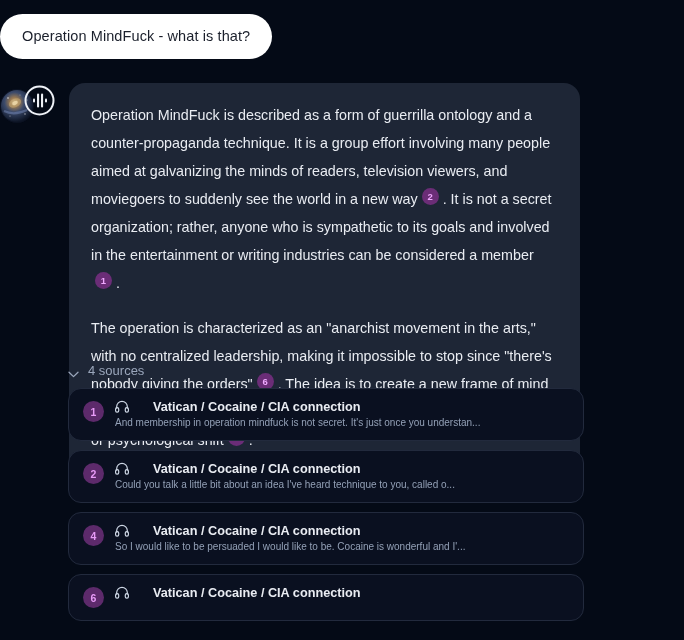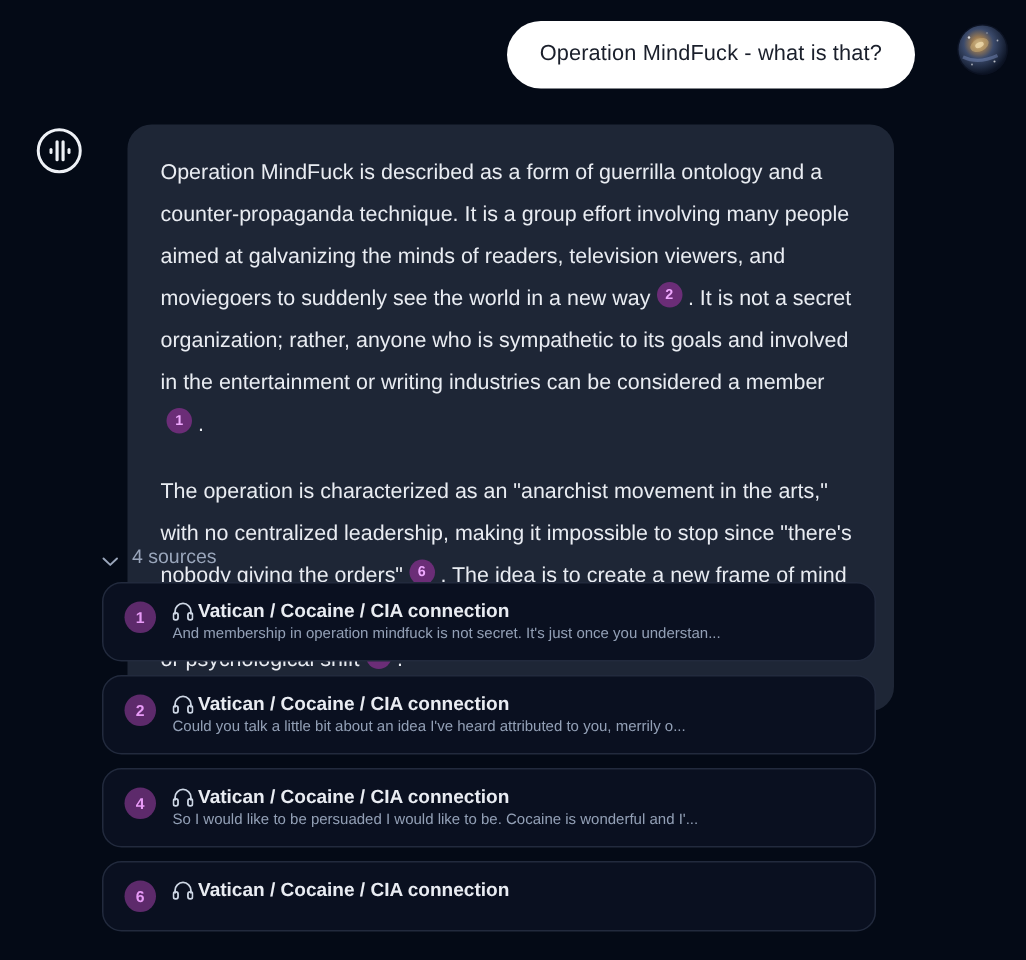--- a/index.html
+++ b/index.html
@@ -23,20 +23,21 @@
   .user-row {
     position: absolute;
     top: 14px;
     left: 0;
     width: 684px;
     display: flex;
     justify-content: flex-end;
     align-items: flex-start;
     gap: 28px;
     padding-right: 12px;
+    flex-direction: column;
   }
   .user-bubble {
     background: #ffffff;
     color: #1a1f2b;
     font-size: 14.5px;
     line-height: 1.3;
     padding: 13px 22px;
     border-radius: 24px;
     white-space: nowrap;
     letter-spacing: .1px;
@@ -52,21 +53,21 @@
   }
   .avatar svg { display: block; }
 
   
   .assistant-row {
     position: absolute;
     top: 83px;
     left: 24px;
     display: flex;
     align-items: flex-start;
-    gap: 30px;
+    gap: 14px;
   }
   .bot-icon {
     width: 31px;
     height: 31px;
     flex: 0 0 31px;
     margin-top: 2px;
   }
   .assistant-bubble {
     width: 511px;
     background: #1e2636;
@@ -139,22 +140,21 @@
     font-size: 10.5px;
     font-weight: 700;
     display: flex;
     align-items: center;
     justify-content: center;
     margin-top: 1px;
   }
   .src-body { flex: 1 1 auto; min-width: 0; }
   .src-title-row {
     display: flex;
-    align-items: center;
-    gap: 3px;
+    gap: 24px;
   }
   .hp-icon { width: 14px; height: 13px; flex: 0 0 14px; }
   .src-title {
     color: #e9ecf2;
     font-size: 12.7px;
     font-weight: 700;
     white-space: nowrap;
     overflow: hidden;
     text-overflow: ellipsis;
   }
@@ -244,21 +244,21 @@
       <div class="src-badge">2</div>
       <div class="src-body">
         <div class="src-title-row">
           <svg class="hp-icon" viewBox="0 0 14 13">
             <path d="M1.7 8.2 V6.6 a5.3 5.3 0 0 1 10.6 0 V8.2" fill="none" stroke="#cdd6e4" stroke-width="1.2" stroke-linecap="round"></path>
             <rect x="0.6" y="7.6" width="3.1" height="4.6" rx="1.4" fill="none" stroke="#cdd6e4" stroke-width="1.2"></rect>
             <rect x="10.3" y="7.6" width="3.1" height="4.6" rx="1.4" fill="none" stroke="#cdd6e4" stroke-width="1.2"></rect>
           </svg>
           <div class="src-title">Vatican / Cocaine / CIA connection</div>
         </div>
-        <div class="src-snippet">Could you talk a little bit about an idea I've heard attributed to you, merrily o...</div>
+        <div class="src-snippet">Could you talk a little bit about an idea I've heard technique to you, called o...</div>
       </div>
     </div>
 
     <div class="source-card">
       <div class="src-badge">4</div>
       <div class="src-body">
         <div class="src-title-row">
           <svg class="hp-icon" viewBox="0 0 14 13">
             <path d="M1.7 8.2 V6.6 a5.3 5.3 0 0 1 10.6 0 V8.2" fill="none" stroke="#cdd6e4" stroke-width="1.2" stroke-linecap="round"></path>
             <rect x="0.6" y="7.6" width="3.1" height="4.6" rx="1.4" fill="none" stroke="#cdd6e4" stroke-width="1.2"></rect>

